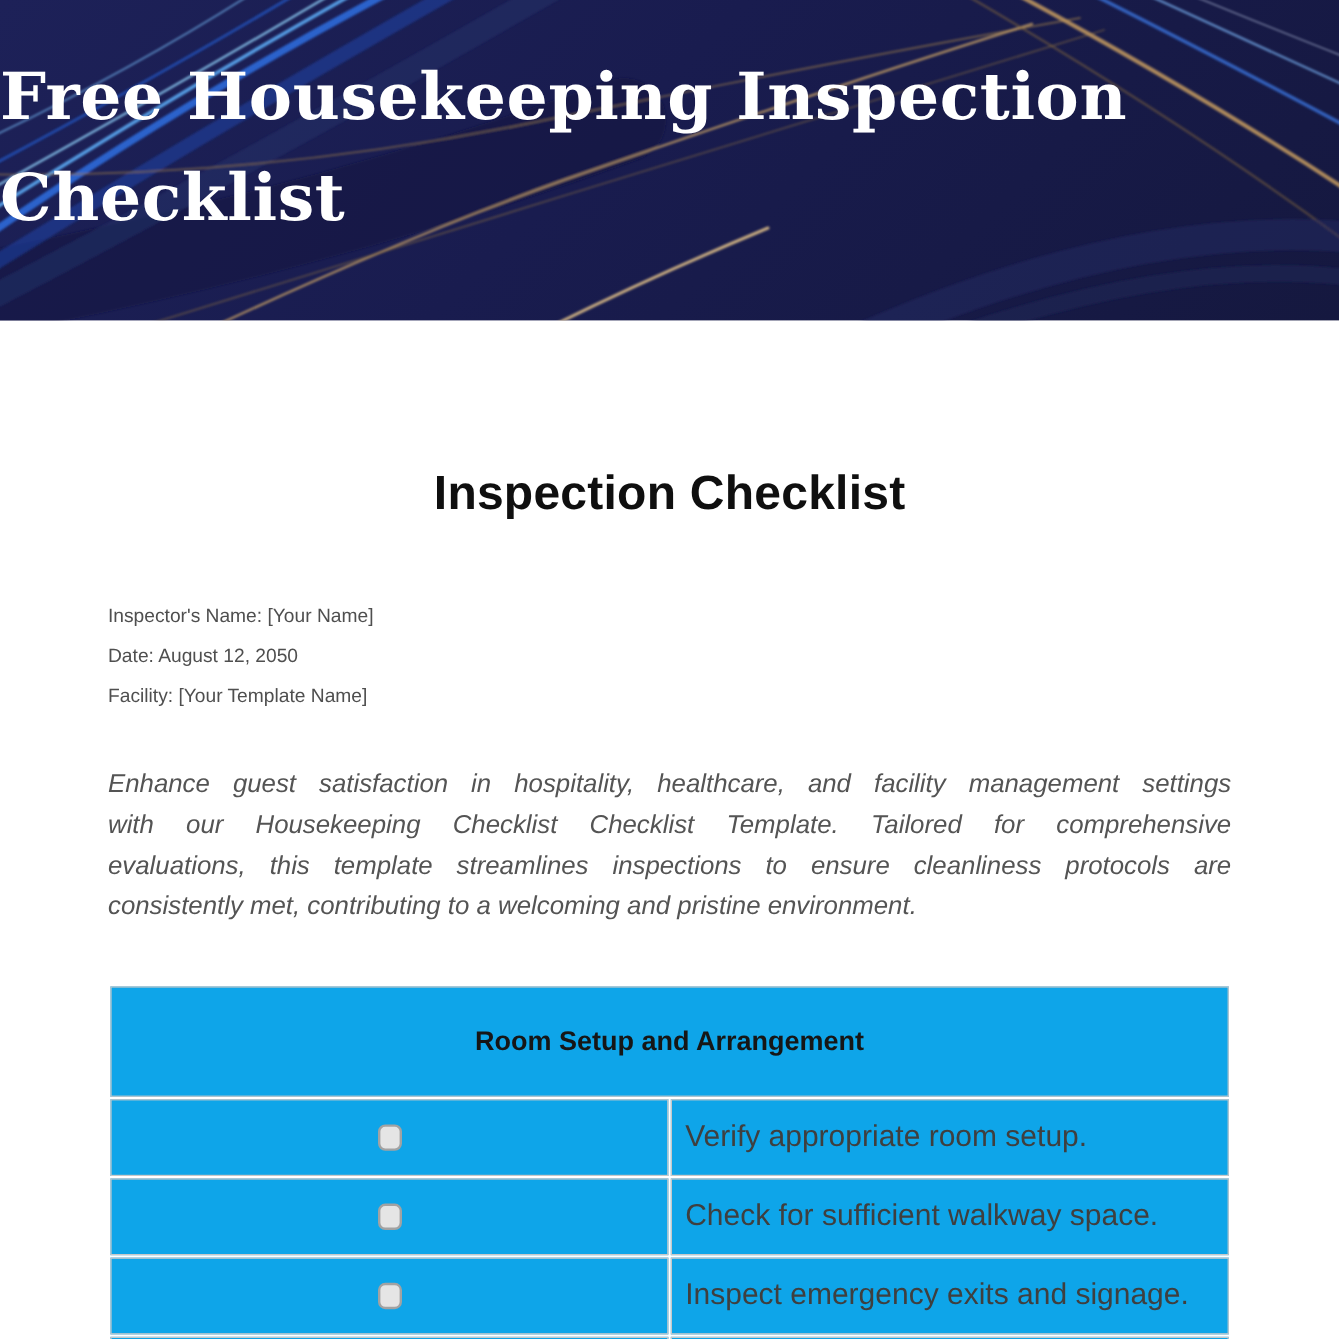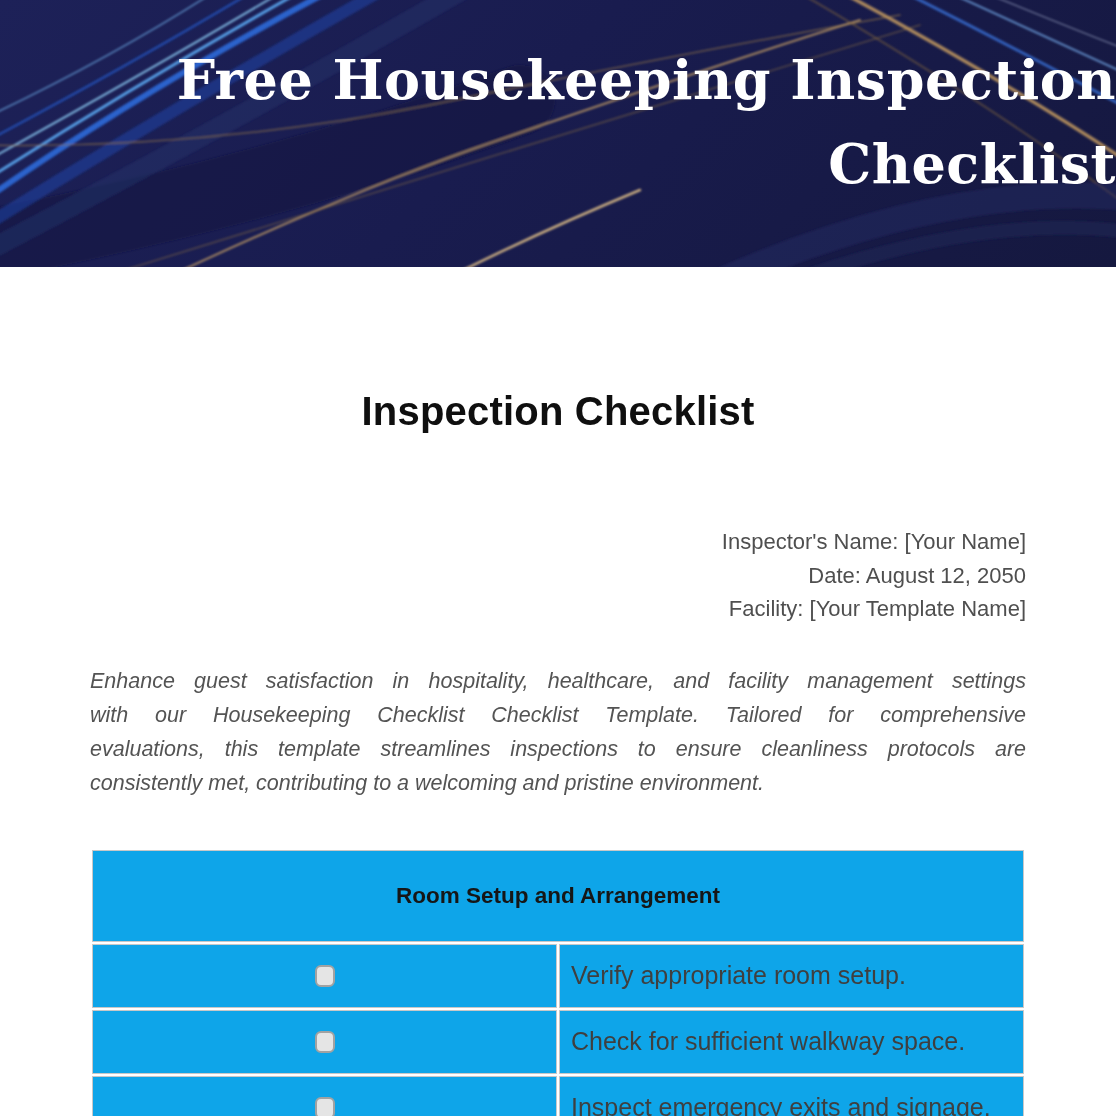--- a/index.html
+++ b/index.html
@@ -29,21 +29,21 @@
   .banner svg {
     position: absolute;
     top: 0; left: 0;
     width: 100%; height: 100%;
     display: block;
   }
   .banner-title {
     position: absolute;
     top: 0; left: 0; right: 0;
     padding-top: 46px;
-    text-align: right;
+    text-align: left;
     color: #ffffff;
     font-family: "DejaVu Serif", "Liberation Serif", serif;
     font-weight: bold;
     font-size: 54px;
     line-height: 68px;
     letter-spacing: 0.5px;
   }
   .banner-title .line2 { margin-top: 16px; }
 
   
@@ -54,25 +54,24 @@
   .doc-heading {
     margin: 122px 0 0 0;
     text-align: center;
     font-size: 40px;
     line-height: 44px;
     font-weight: bold;
     color: #0f0f0f;
     letter-spacing: 0.2px;
   }
   .meta {
-    margin-top: 92px;
-    font-size: 22px;
+    margin-top: 64px;
+    font-size: 16px;
     line-height: 33.5px;
     color: #4f4f4f;
-    text-align: right;
   }
   .intro {
     margin-top: 38px;
     font-size: 21.5px;
     line-height: 34px;
     color: #545454;
   }
   .intro .para-line {
     text-align: justify;
     text-align-last: justify;

